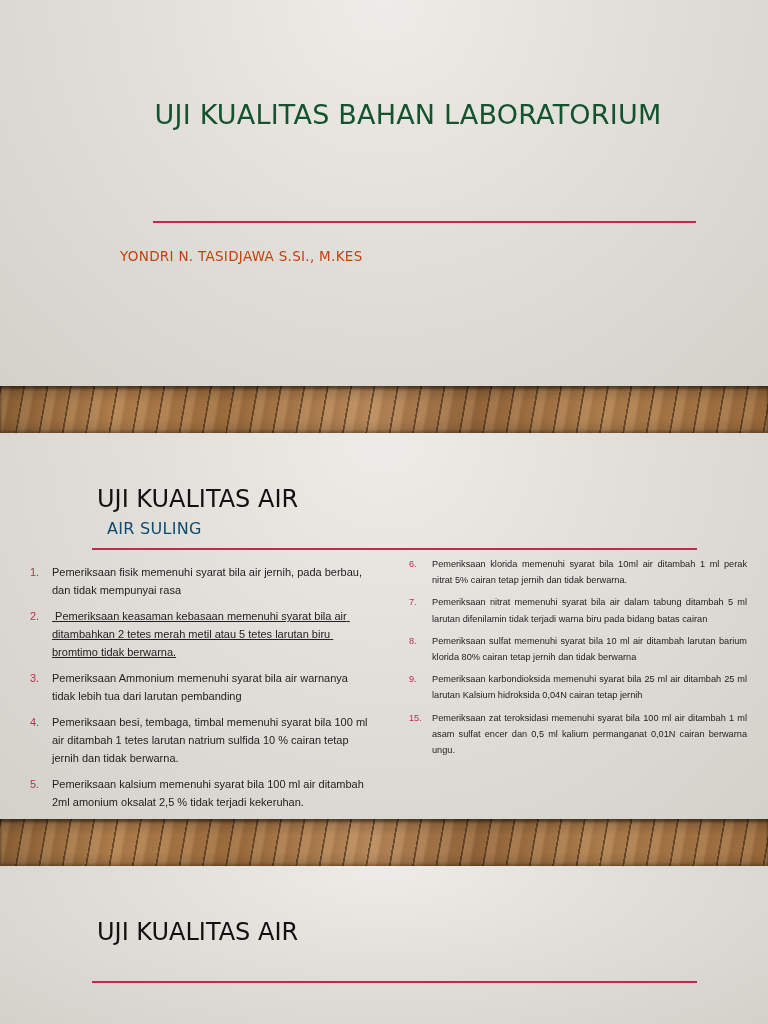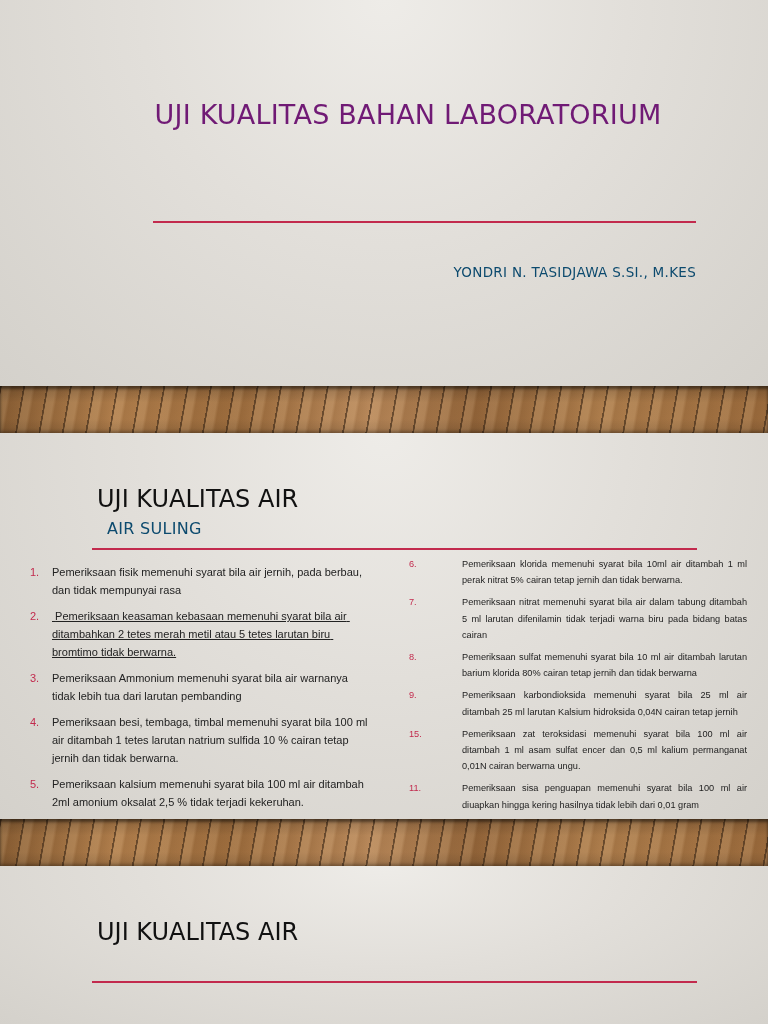--- a/index.html
+++ b/index.html
@@ -20,46 +20,46 @@
   }
   .floor .shade {
     position:absolute; inset:0;
     background: linear-gradient(180deg, rgba(0,0,0,0.18) 0%, rgba(0,0,0,0) 35%, rgba(0,0,0,0) 70%, rgba(0,0,0,0.12) 100%);
   }
 
   
   .title-main {
     position: absolute; left: 120px; width: 576px; top: 100px;
     text-align: center; font-size: 27px; line-height: 29px; letter-spacing: 0.2px;
-    color: #701a75; font-weight: normal;
+    color: #14532d; font-weight: normal;
   }
   .title-main span { display: block; }
   .rule { position: absolute; height: 2px; background: #c22a4d; }
   .subtitle {
-    position: absolute; left: 120px; width: 576px; top: 264px;
-    text-align: right; font-size: 13.5px; color: #0c4a6e; letter-spacing: 0.3px;
+    position: absolute; left: 120px; width: 576px; top: 248px;
+    text-align: left; font-size: 13.5px; color: #c2410c; letter-spacing: 0.3px;
   }
 
   
   .s2-title { position: absolute; left: 97px; top: 485px; font-size: 24px; color: #111; }
   .s2-sub { position: absolute; left: 107px; top: 519px; font-size: 16px; color: #0c4a6e; letter-spacing: 0.3px; }
 
   .list { position: absolute; list-style: none; font-family: "Liberation Sans", sans-serif; color: #222; }
   .list li { display: flex; }
   .list .num { flex: 0 0 auto; color: #c22a4d; }
   .list .txt { flex: 1 1 auto; }
 
   .list-left { left: 30px; top: 563px; width: 344px; font-size: 11px; line-height: 18px; }
   .list-left li { margin-bottom: 8px; }
   .list-left .num { width: 22px; }
 
   .list-right { left: 409px; top: 556px; width: 338px; font-size: 9.2px; line-height: 16.2px; }
   .list-right li { margin-bottom: 6px; }
   .list-right .num { width: 23px; }
-  .list-right .txt { text-align: justify; margin-left: 30px; }
+  .list-right .txt { text-align: justify; }
 
   
   .s3-title { position: absolute; left: 97px; top: 918px; font-size: 24px; color: #111; }
 </style>
 </head>
 <body>
 
 <div class="slide-bg" style="top:0; height:386px;"></div>
 <div class="title-main">
   <span>UJI KUALITAS BAHAN LABORATORIUM</span>
@@ -113,24 +113,20 @@
       <span class="txt">Pemeriksaan sulfat memenuhi syarat bila 10 ml air ditambah larutan barium klorida 80% cairan tetap jernih dan tidak berwarna</span>
     </li>
   <li>
       <span class="num">9.</span>
       <span class="txt">Pemeriksaan karbondioksida memenuhi syarat bila 25 ml air ditambah 25 ml larutan Kalsium hidroksida 0,04N cairan tetap jernih</span>
     </li>
   <li>
       <span class="num">15.</span>
       <span class="txt">Pemeriksaan zat teroksidasi memenuhi syarat bila 100 ml air ditambah 1 ml asam sulfat encer dan 0,5 ml kalium permanganat 0,01N cairan berwarna ungu.</span>
     </li>
-  <li>
-      <span class="num">11.</span>
-      <span class="txt">Pemeriksaan sisa penguapan memenuhi syarat bila 100 ml air diuapkan hingga kering hasilnya tidak lebih dari 0,01 gram</span>
-    </li>
 </ul>
 
 <div class="floor" style="top:819px; height:47px; z-index:2;">
     <div class="shade"></div>
   </div>
 
 <div class="slide-bg" style="top:866px; height:158px;"></div>
 <div class="s3-title">UJI KUALITAS AIR</div>
 <div class="rule" style="left:92px; width:605px; top:981px;"></div>
 

